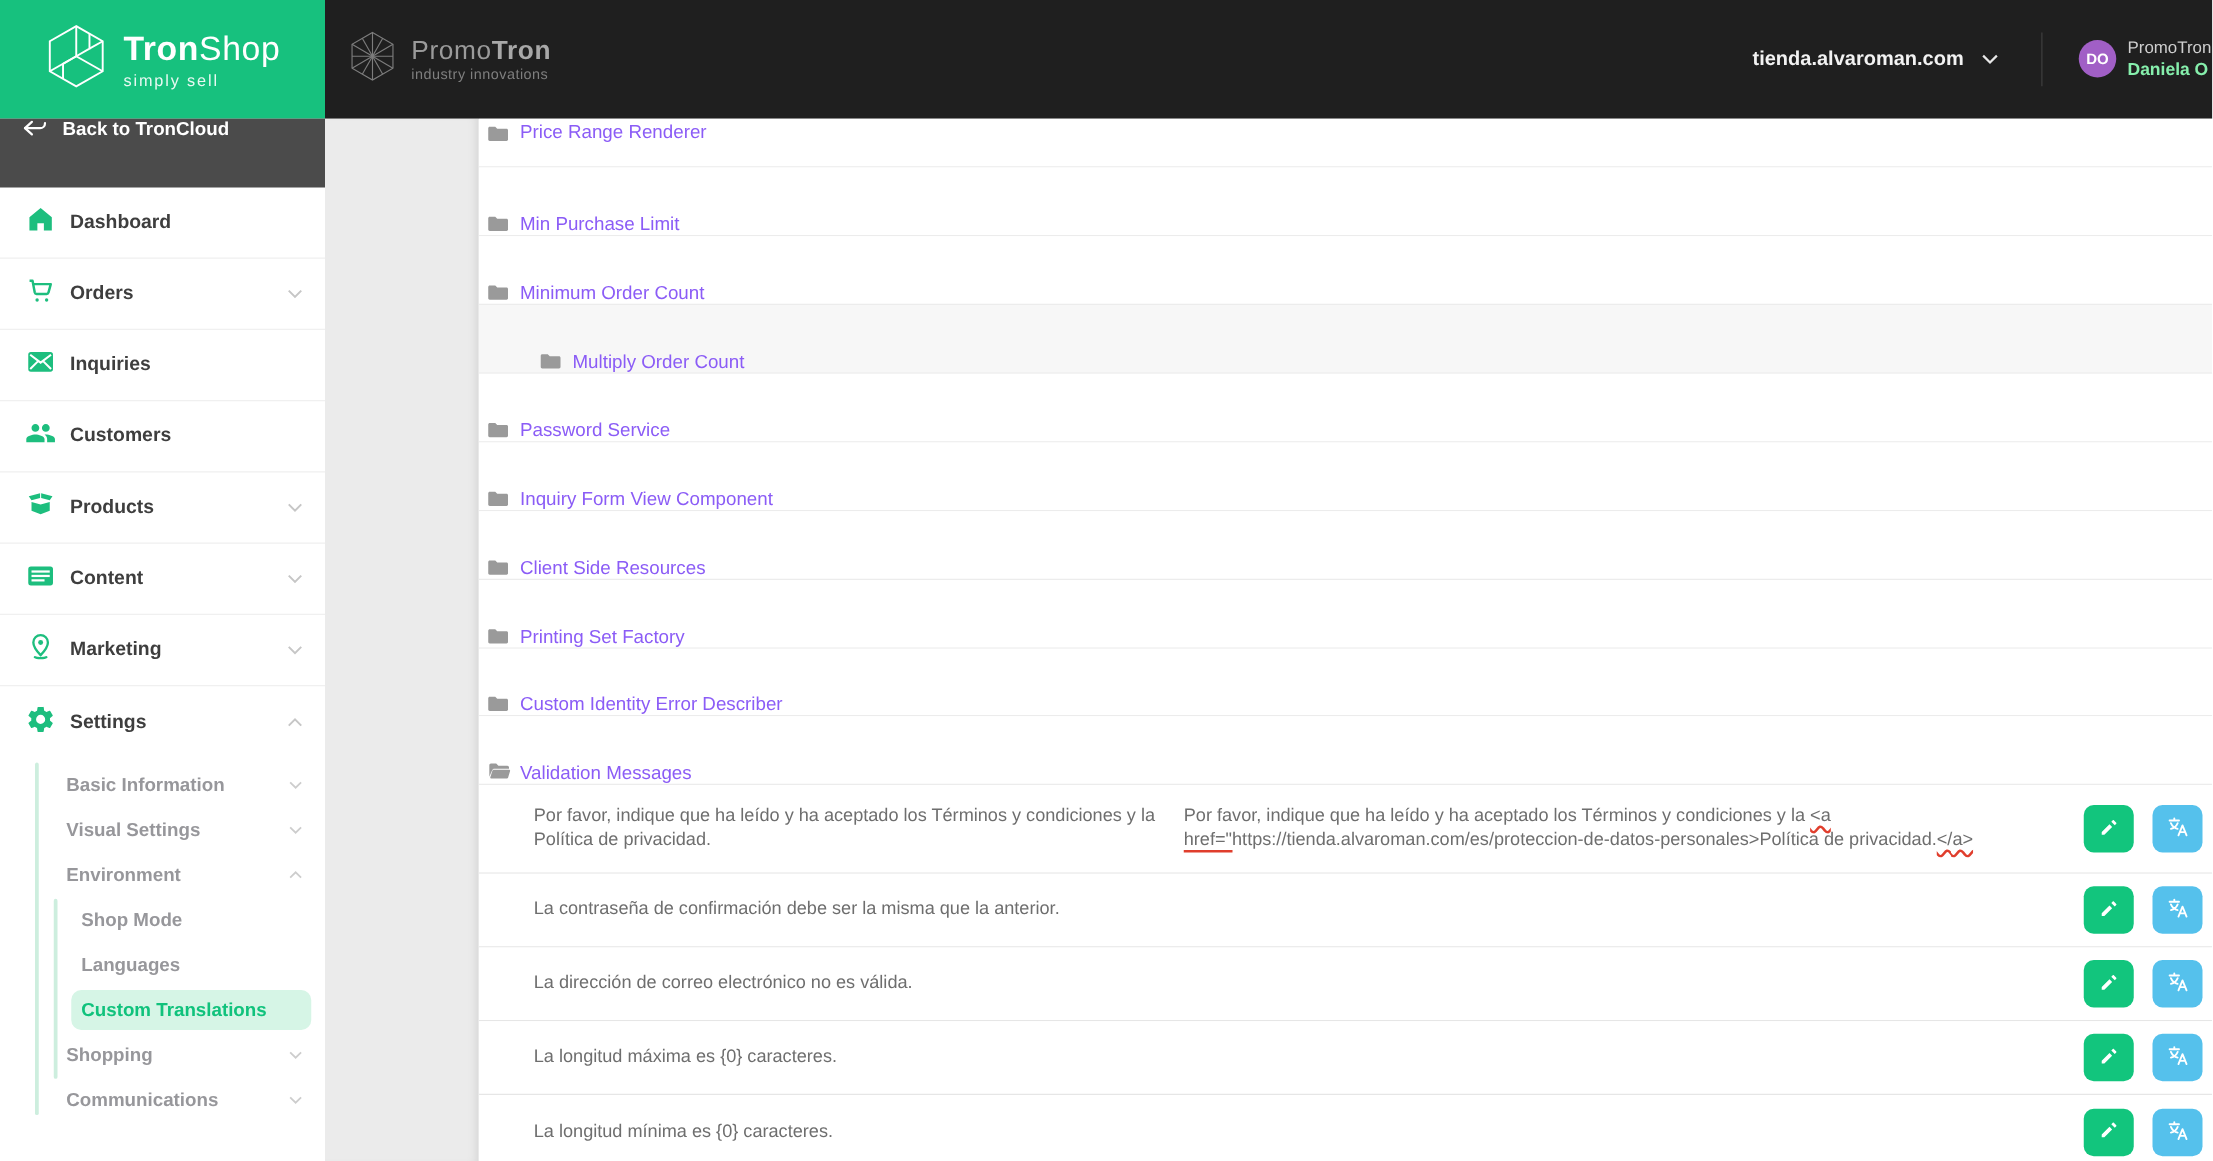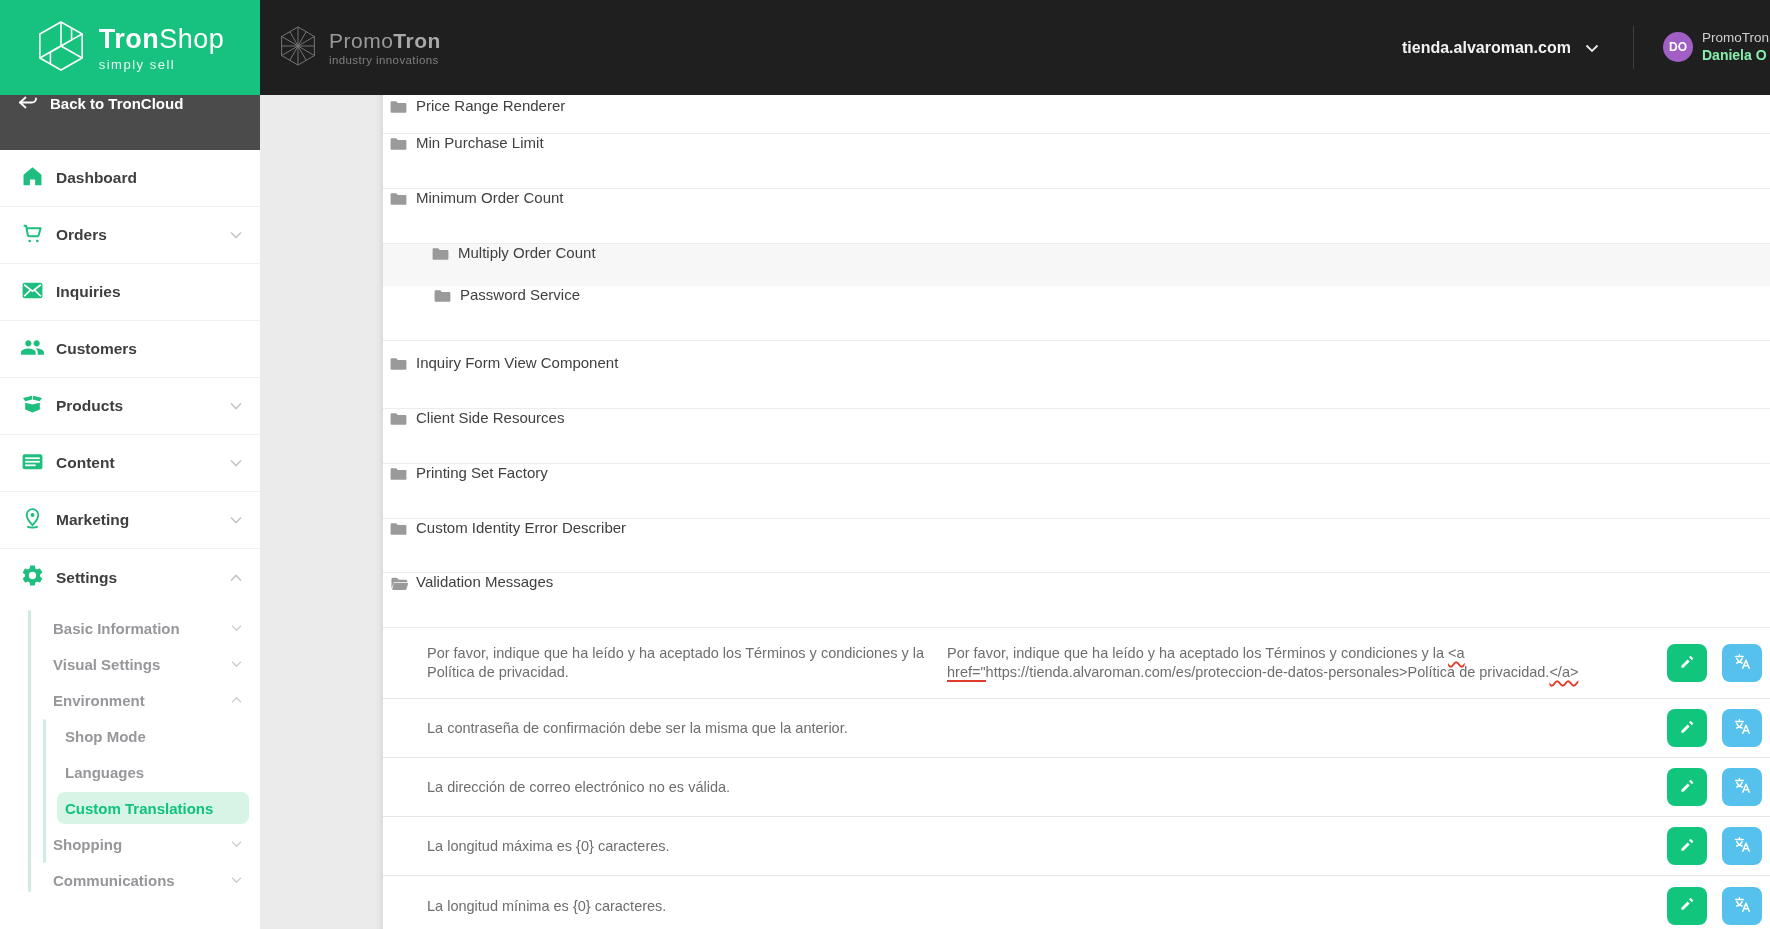--- a/index.html
+++ b/index.html
@@ -47,24 +47,24 @@
   .sub2.active { padding-left:0; }
   .pill { margin-left:57px; width:192px; height:32px; background:#d6f5e6; border-radius:8px;
           display:flex; align-items:center; padding-left:8px; }
   .pill .slabel { color:#10c27c !important; }
 
   
   .gap-col { position:absolute; left:260px; top:95px; width:123px; height:834px; background:#ebebeb;
              box-shadow: inset -7px 0 9px -7px rgba(0,0,0,.14); }
   .content { position:absolute; left:383px; top:95px; width:1387px; height:834px; background:#fff; overflow:hidden; }
   .frow { position:absolute; left:0; width:100%; border-bottom:1px solid #ececec;
-          display:flex; align-items:flex-start; cursor:pointer; background:#fff; }
+          display:flex; align-items:flex-end; cursor:pointer; background:#fff; }
   .frow.hovered { background:#f7f7f7;padding-left:42px; }
   .frow .ficon { margin-left:6px; display:flex; }
-  .frow .flabel { margin-left:8px; font-size:15px; color:#404040; }
+  .frow .flabel { margin-left:8px; font-size:15px; color:#8b5cf6; }
   .trow { position:absolute; left:0; width:100%; border-bottom:1px solid #e6e6e6; background:#fff; }
   .tsource { position:absolute; left:44px; width:540px; top:50%; transform:translateY(-50%);
              font-size:14.5px; line-height:19px; color:#6e6e6e; }
   .ttarget { position:absolute; left:564px; width:700px; top:50%; transform:translateY(-50%);
              font-size:14.5px; line-height:19px; color:#6e6e6e; }
   .sq { text-decoration:underline wavy #e03e2d; text-decoration-thickness:1.5px; text-underline-offset:3px; }
   .rsolid { border-bottom:2.5px solid #e03e2d; }
   .btn { position:absolute; width:40px; height:38px; border-radius:8px; top:50%; transform:translateY(-50%);
          display:flex; align-items:center; justify-content:center; cursor:pointer; border:none; }
   .btn.edit { left:1284px; background:#12c57d; }
@@ -326,21 +326,21 @@
       <span class="flabel">Minimum Order Count</span>
     </div>
     <div class="frow hovered" style="top:149px;height:55px;">
       <span class="ficon">
           <svg width="19" height="19" viewBox="0 0 24 24" fill="#9a9a9a">
             <path d="M3.5 5.5h5.6l2 2.2h9.4c.8 0 1.5.7 1.5 1.5v9.3c0 .8-.7 1.5-1.5 1.5h-17c-.8 0-1.5-.7-1.5-1.5V7c0-.8.7-1.5 1.5-1.5z"></path>
           </svg>
         </span>
       <span class="flabel">Multiply Order Count</span>
     </div>
-    <div class="frow" style="top:191px;height:55px;padding-left:44px;">
+    <div class="frow" style="top:204px;height:55px;">
       <span class="ficon">
           <svg width="19" height="19" viewBox="0 0 24 24" fill="#9a9a9a">
             <path d="M3.5 5.5h5.6l2 2.2h9.4c.8 0 1.5.7 1.5 1.5v9.3c0 .8-.7 1.5-1.5 1.5h-17c-.8 0-1.5-.7-1.5-1.5V7c0-.8.7-1.5 1.5-1.5z"></path>
           </svg>
         </span>
       <span class="flabel">Password Service</span>
     </div>
     <div class="frow" style="top:259px;height:55px;">
       <span class="ficon">
           <svg width="19" height="19" viewBox="0 0 24 24" fill="#9a9a9a">

